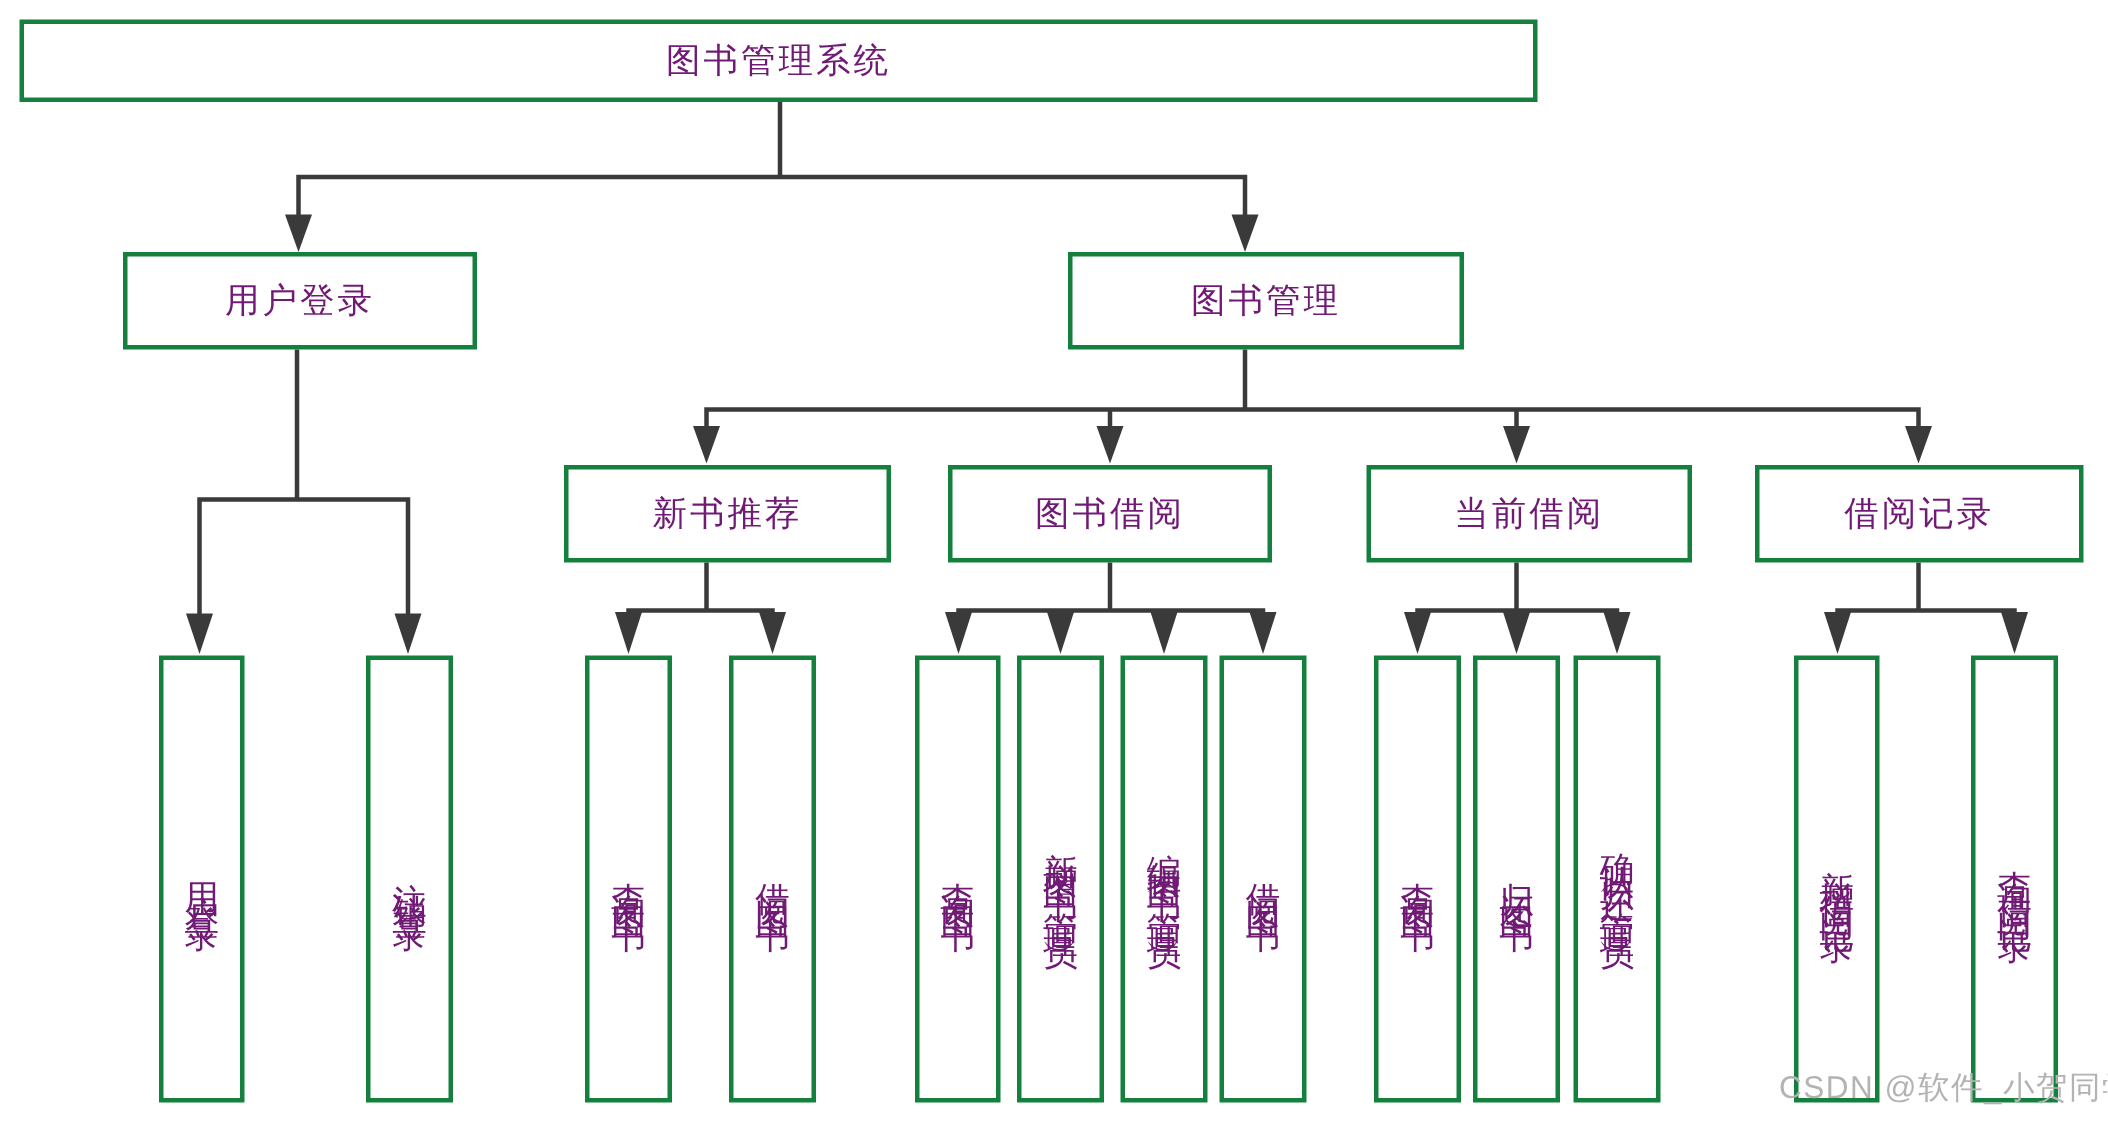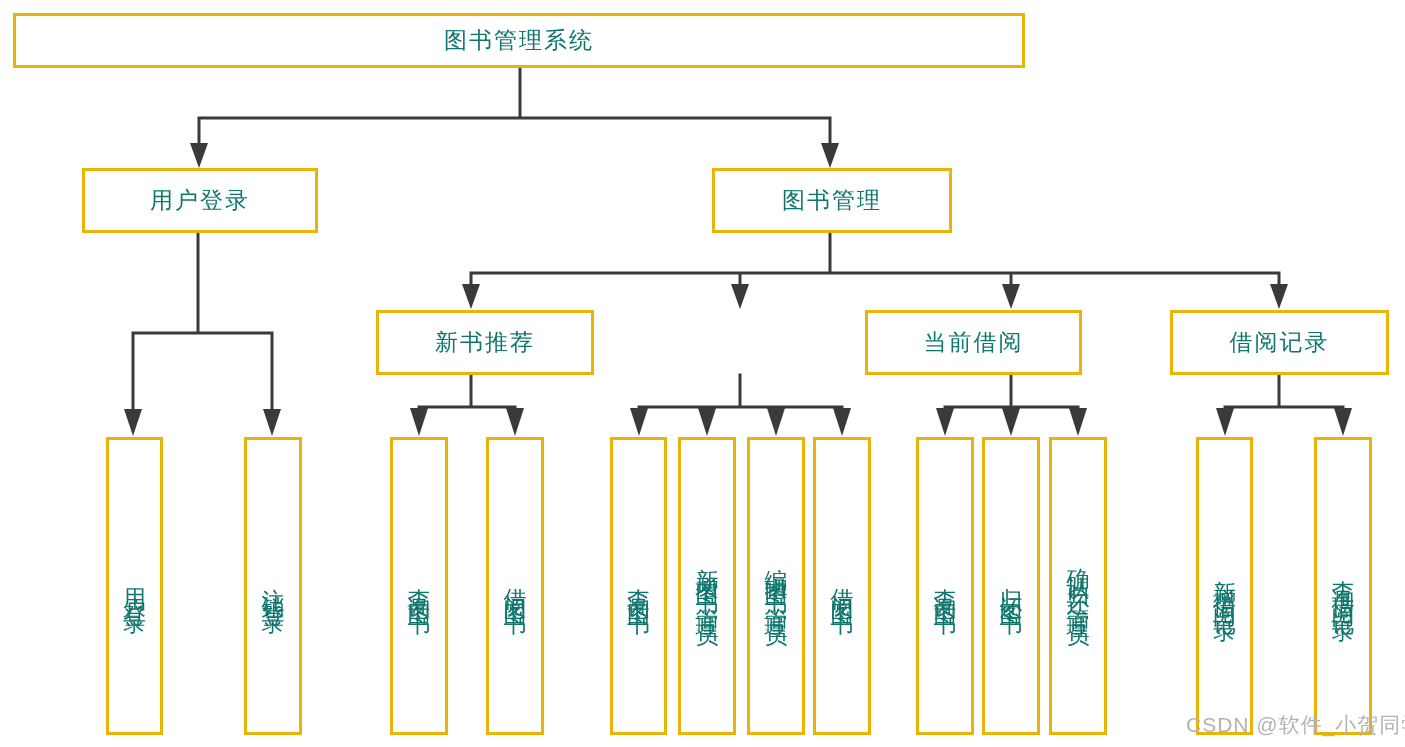--- a/index.html
+++ b/index.html
@@ -12,26 +12,26 @@
     overflow: hidden;
   }
   .connectors {
     position: absolute;
     left: 0; top: 0;
     width: 1405px; height: 747px;
   }
   .box {
     position: absolute;
     box-sizing: border-box;
-    border: 3px solid #eab308;
+    border: 3px solid #15803d;
     background: #ffffff;
     display: flex;
     align-items: center;
     justify-content: center;
-    color: #0f766e;
+    color: #701a75;
     font-size: 23px;
     z-index: 2;
   }
   .hlabel {
     letter-spacing: 2px;
     white-space: nowrap;
   }
   .leaf .vlabel {
     writing-mode: vertical-rl;
     text-orientation: mixed;
@@ -89,28 +89,31 @@
     </g>
   </svg>
 
   <div class="box" style="left:13px;top:13px;width:1012px;height:55px">
     <span class="hlabel">图书管理系统</span>
   </div>
 
   <div class="box" style="left:82px;top:168px;width:236px;height:65px">
     <span class="hlabel">用户登录</span>
   </div>
-  <div class="box" style="left:712px;top:168px;width:240px;height:65px">
+  <div class="box" style="left:712px;top:168px;width:264px;height:65px">
     <span class="hlabel">图书管理</span>
   </div>
 
   <div class="box" style="left:376px;top:310px;width:218px;height:65px">
     <span class="hlabel">新书推荐</span>
   </div>
-  <div class="box" style="left:865px;top:310px;width:217px;height:65px">
+  <div class="box" style="left:632px;top:310px;width:216px;height:65px">
+    <span class="hlabel">图书借阅</span>
+  </div>
+  <div class="box" style="left:911px;top:310px;width:217px;height:65px">
     <span class="hlabel">当前借阅</span>
   </div>
   <div class="box" style="left:1170px;top:310px;width:219px;height:65px">
     <span class="hlabel">借阅记录</span>
   </div>
 
   <div class="box leaf" style="left:106px;top:437px;width:57px;height:298px">
     <span class="vlabel">用户登录</span>
   </div>
   <div class="box leaf" style="left:244px;top:437px;width:58px;height:298px">

